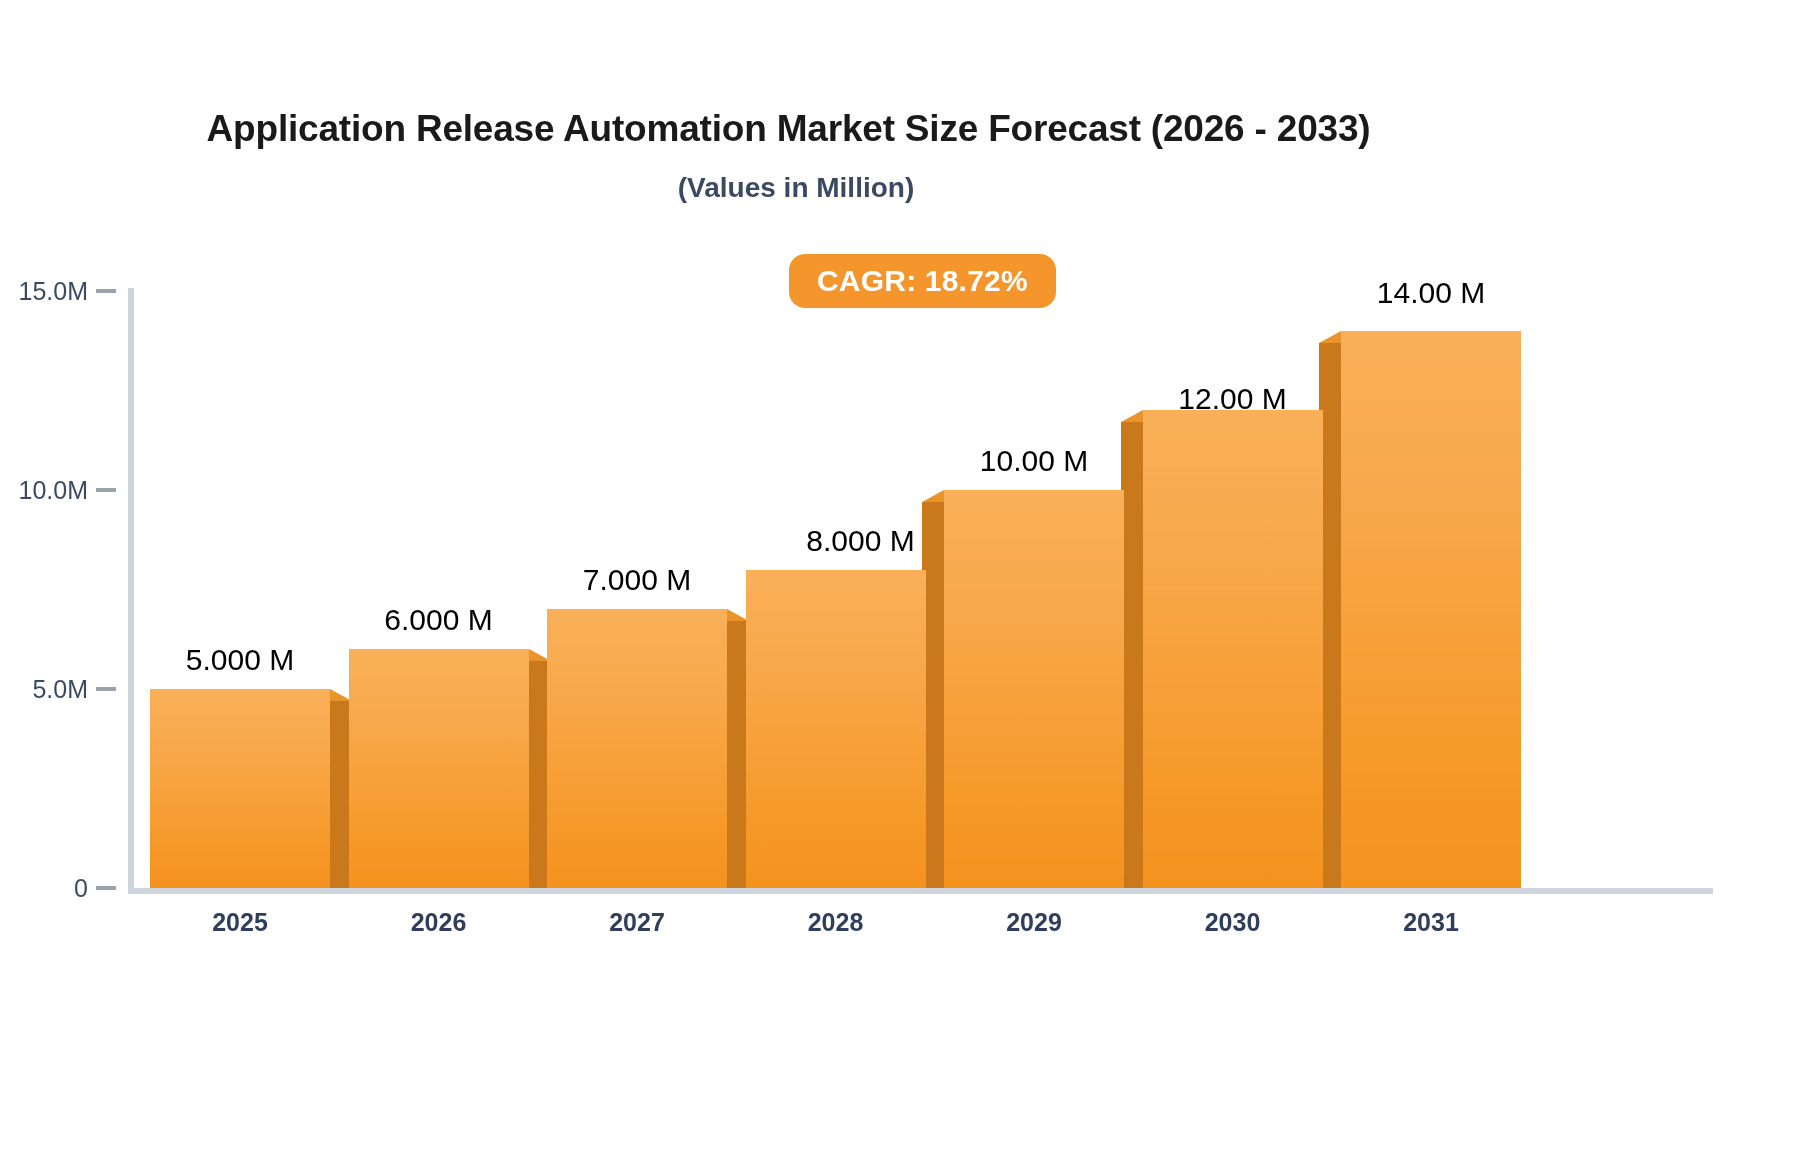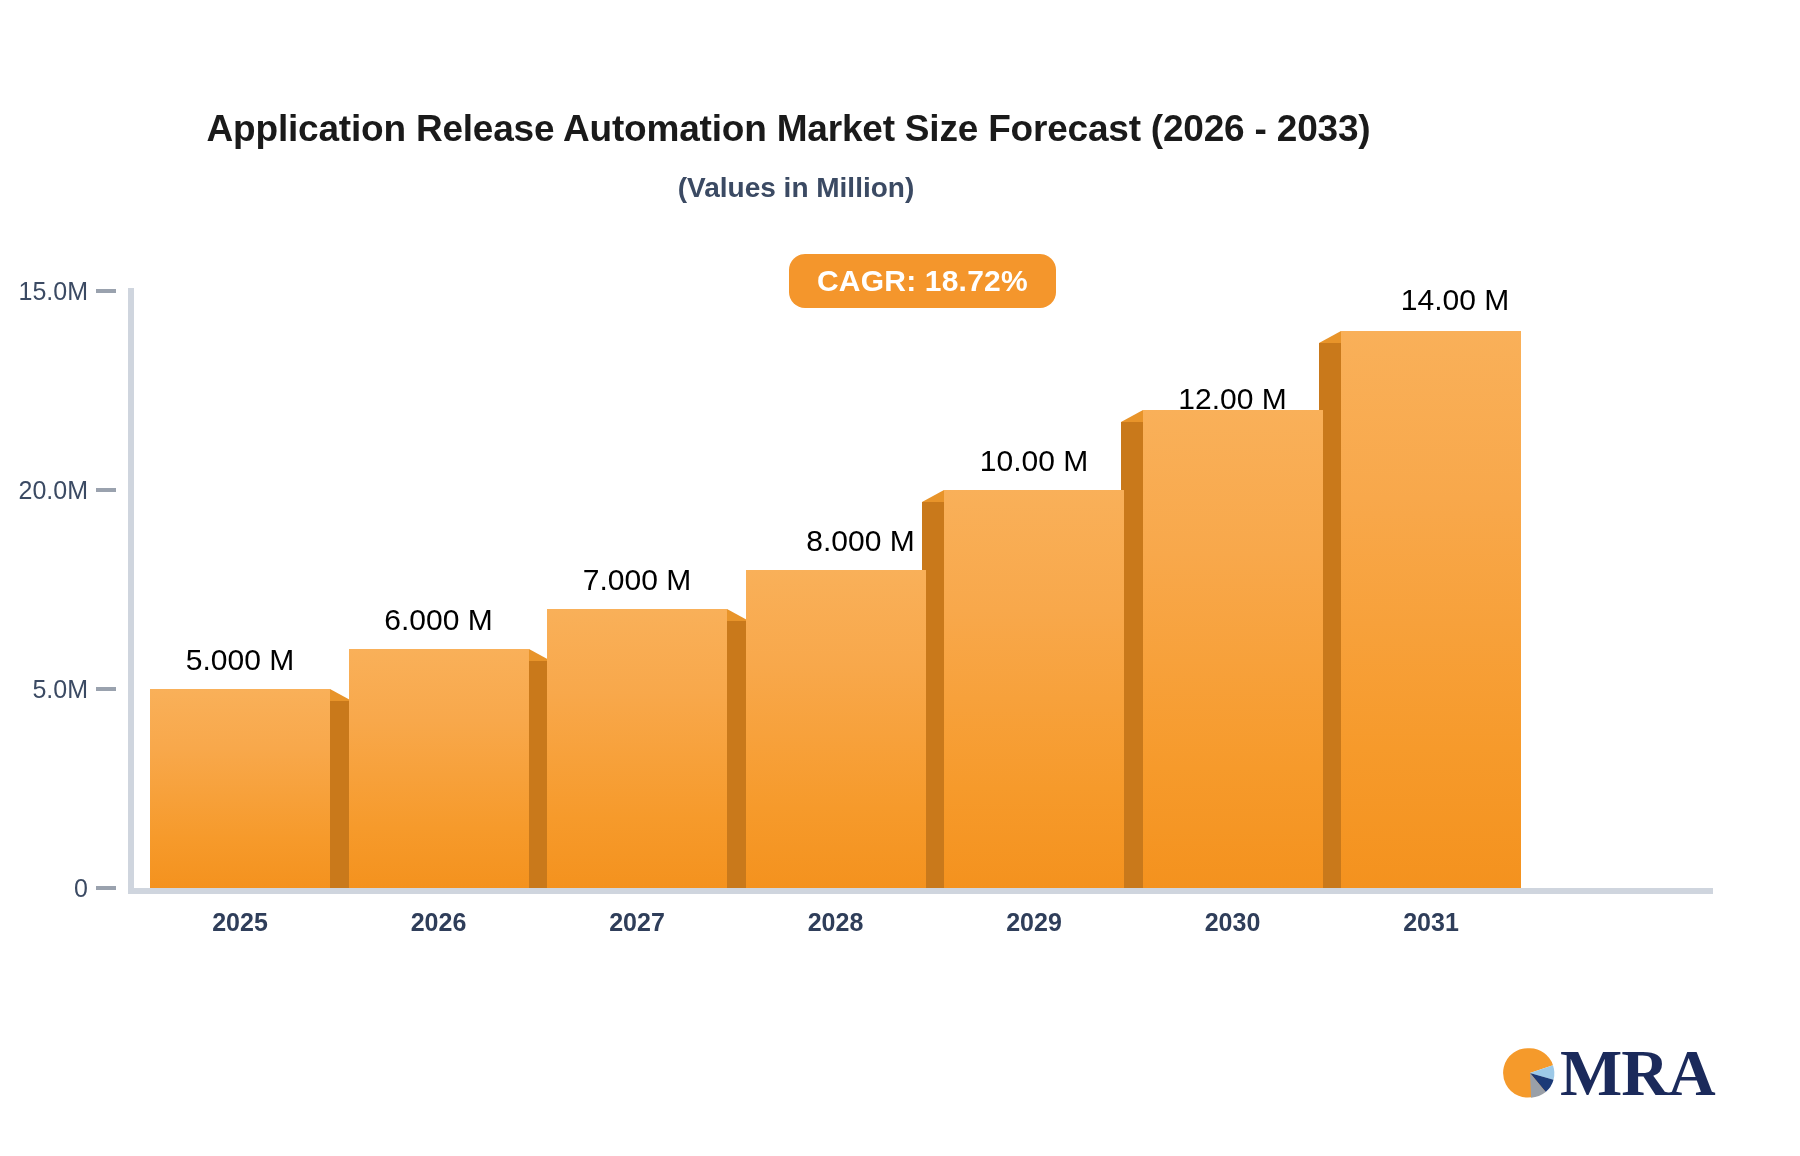--- a/index.html
+++ b/index.html
@@ -188,21 +188,21 @@
   <div id="chart-subtitle">(Values in Million)</div>
 
   <div id="cagr-badge">CAGR: 18.72%</div>
 
   <div id="plot">
     <div id="y-axis-line"></div>
     <div id="x-axis-line"></div>
     <div id="y-ticks">
         <div class="ytick-label" style="top: 291px;">15.0M</div>
         <div class="ytick-dash" style="top: 291px; left: 96px;"></div>
-        <div class="ytick-label" style="top: 490px;">20.0M</div>
+        <div class="ytick-label" style="top: 490px;">10.0M</div>
         <div class="ytick-dash" style="top: 490px; left: 96px;"></div>
         <div class="ytick-label" style="top: 689px;">5.0M</div>
         <div class="ytick-dash" style="top: 689px; left: 96px;"></div>
         <div class="ytick-label" style="top: 888px;">0</div>
         <div class="ytick-dash" style="top: 888px; left: 96px;"></div>
       </div>
     <div id="x-ticks">
         <div class="xtick-label" style="left: 240px;">2025</div>
         <div class="xtick-label" style="left: 438.5px;">2026</div>
         <div class="xtick-label" style="left: 637px;">2027</div>
@@ -244,28 +244,18 @@
           <div class="bar-front" style="height: 477.6px;"></div>
           <div class="bar-side left" style="height: 465.6px;"></div>
           <div class="bar-top-left" style="left: -22px; top: 0px;"></div>
         </div>
         <div class="bar-value" style="left: 1232.5px; top: 364.4px; margin-top: 18px;">12.00 M</div>
         <div class="bar-group" style="left: 1341px; top: 330.8px; width: 180px; height: 557.2px;">
           <div class="bar-front" style="height: 557.2px;"></div>
           <div class="bar-side left" style="height: 545.2px;"></div>
           <div class="bar-top-left" style="left: -22px; top: 0px;"></div>
         </div>
-        <div class="bar-value" style="left: 1431px; top: 283px; margin-left: 24px;">14.00 M</div>
+        <div class="bar-value" style="left: 1431px; top: 276px;">14.00 M</div>
       </div>
   </div>
 
-  <div id="logo">
-    <svg id="logo-mark" viewBox="0 0 100 100">
-      <path d="M50 50 L50 6 A44 44 0 1 0 84 72 Z" fill="#F59A2B"></path>
-      <path d="M50 50 L50 6 A44 44 0 0 1 91 36 Z" fill="#F59A2B"></path>
-      <path d="M50 50 L91 36 A44 44 0 0 1 92 62 Z" fill="#9CC9E8"></path>
-      <path d="M50 50 L92 62 A44 44 0 0 1 78 84 Z" fill="#1B3A77"></path>
-      <path d="M50 50 L78 84 A44 44 0 0 1 52 94 Z" fill="#9AA0A8"></path>
-    </svg>
-    <span id="logo-text">MRA</span>
-  </div>
 
 </div>
 
 </body></html>

